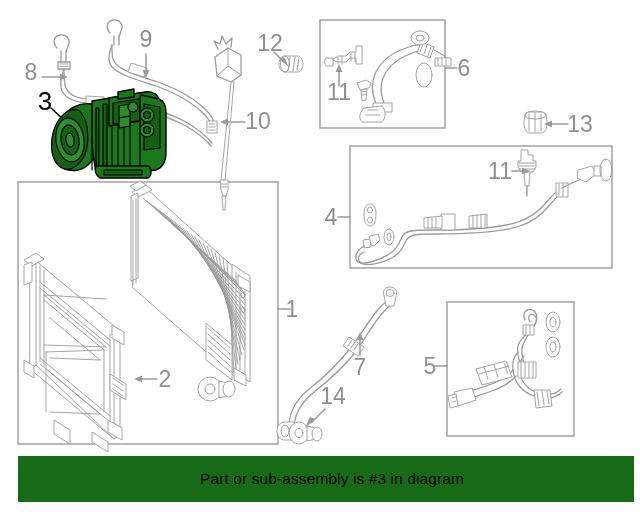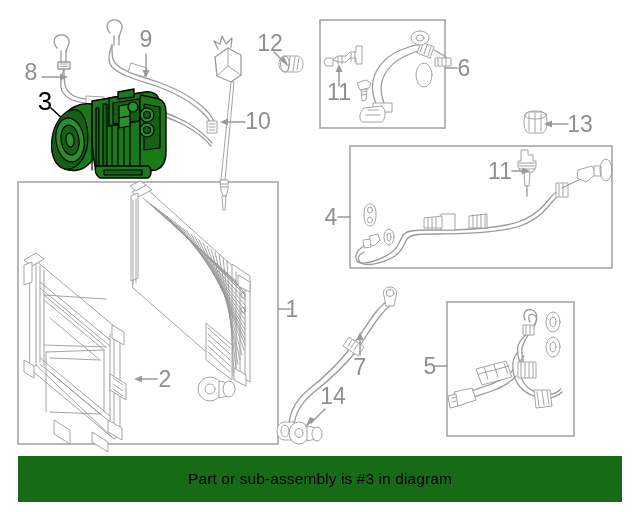--- a/index.html
+++ b/index.html
@@ -2,21 +2,21 @@
 <html><head>
 <meta charset="utf-8">
 <style>
   html,body{margin:0;padding:0;background:#ffffff;}
   body{width:640px;height:512px;position:relative;overflow:hidden;
        font-family:"Liberation Sans",sans-serif;}
   #stage{position:absolute;left:0;top:0;width:640px;height:512px;}
   svg.layer{position:absolute;left:0;top:0;width:640px;height:512px;overflow:visible;}
   .banner{position:absolute;left:18px;top:456px;width:604px;height:46px;
           display:flex;flex-direction:column;align-items:center;justify-content:center;
-          color:#000;font-size:15.5px;line-height:18px;letter-spacing:.1px;}
+          color:#000;font-size:15.5px;line-height:18px;letter-spacing:.1px;padding-left:12px;}
   .banner div{white-space:nowrap;}
 </style>
 </head>
 <body>
 
 <div id="stage">
 
   <svg class="layer" viewBox="0 0 640 512">
     <defs>
       <style>

